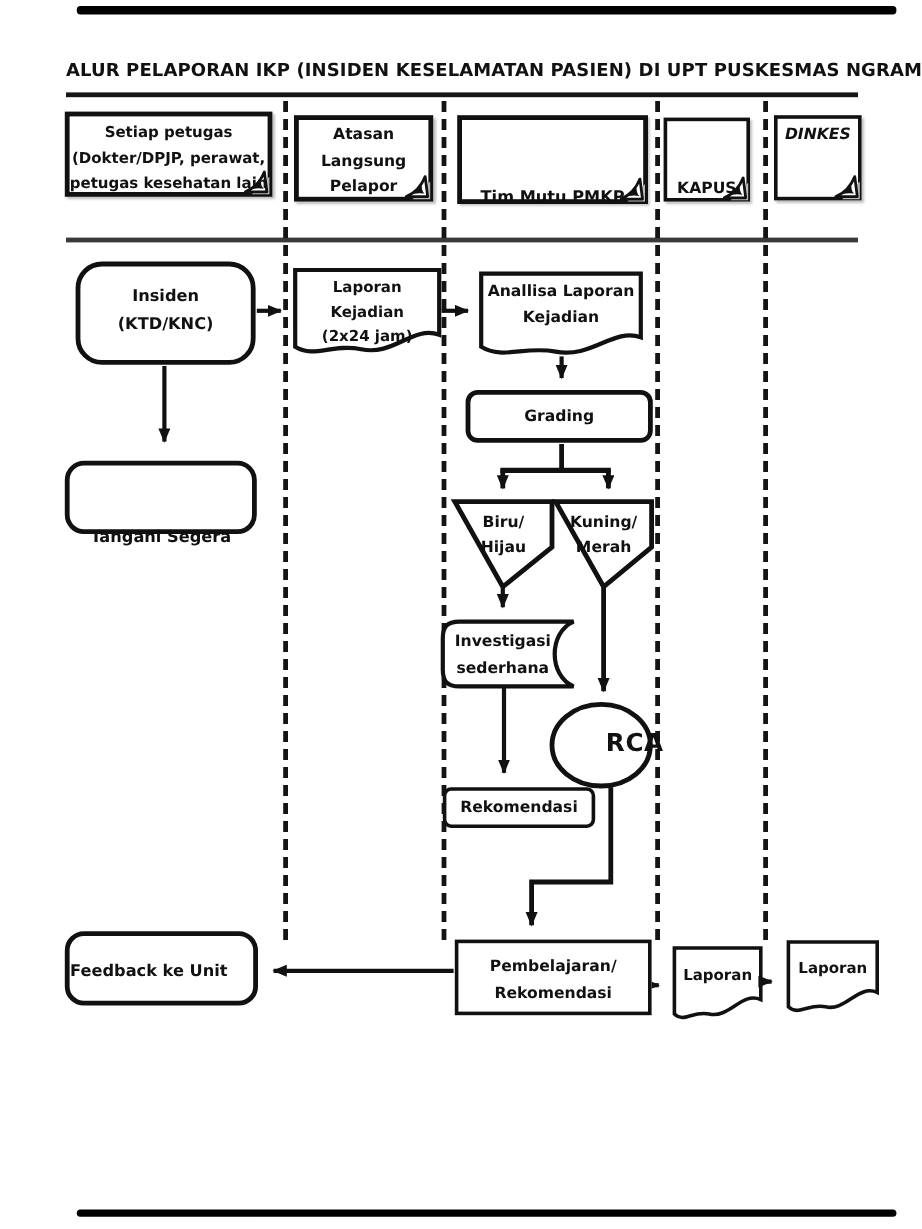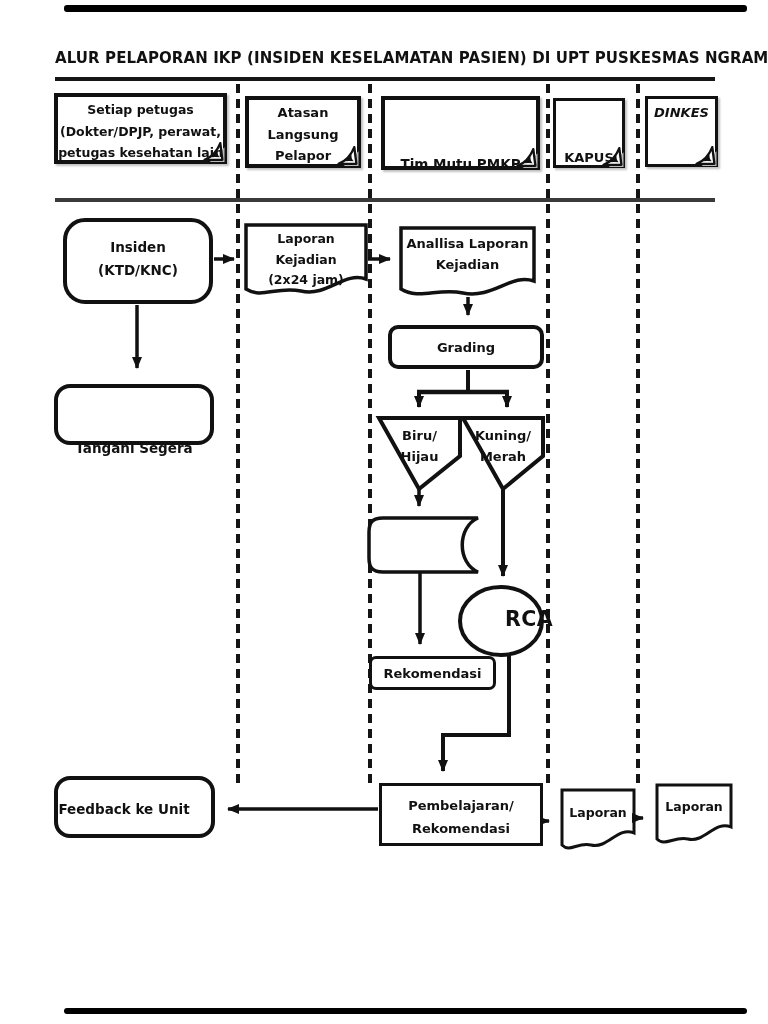--- a/index.html
+++ b/index.html
@@ -154,20 +154,24 @@
     <div>Tangani Segera</div>
   </div>
   <div class="txt" style="left:379px;top:425px;width:81px;">
     <div>Biru/</div>
       <div>Hijau</div>
   </div>
   <div class="txt" style="left:463px;top:425px;width:80px;">
     <div>Kuning/</div>
       <div>Merah</div>
   </div>
+  <div class="txt" style="left:369px;top:524px;width:100px;line-height:22.5px;">
+    <div>Investigasi</div>
+      <div>sederhana</div>
+  </div>
   <div class="txt" style="left:460px;top:609px;width:82px;font-size:20.5px;letter-spacing:.5px;margin-left:28px;">
     <div>RCA</div>
   </div>
   <div class="txt" style="left:369px;top:663px;width:127px;">
     <div>Rekomendasi</div>
   </div>
   <div class="txt" style="left:379px;top:794px;width:164px;line-height:23px;">
     <div>Pembelajaran/</div>
       <div>Rekomendasi</div>
   </div>

